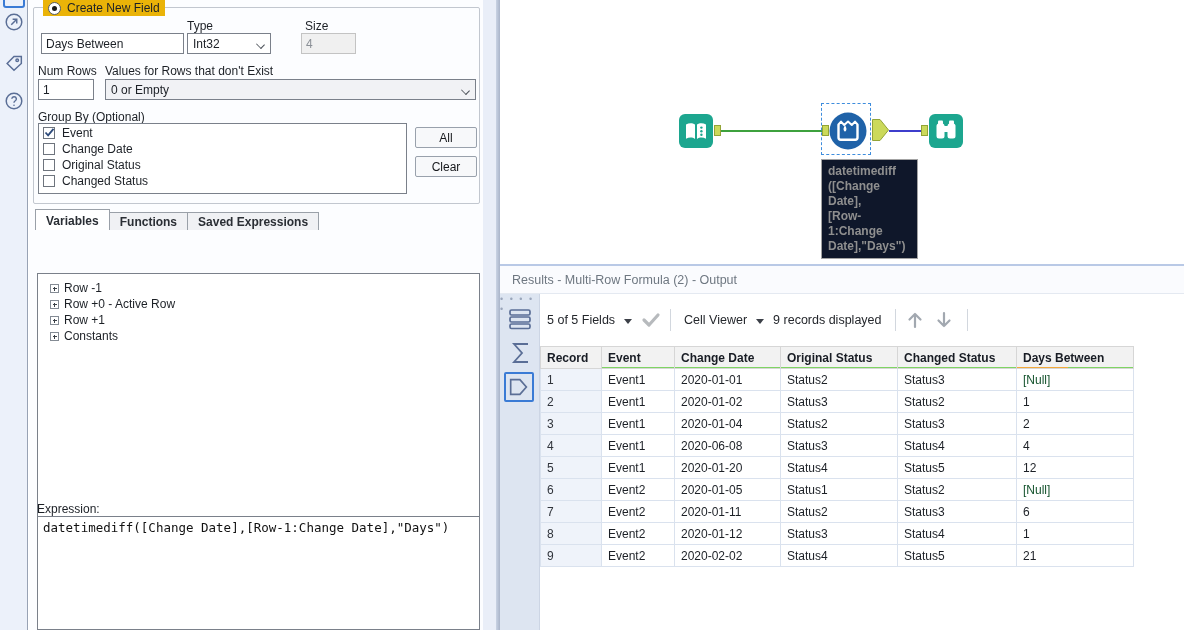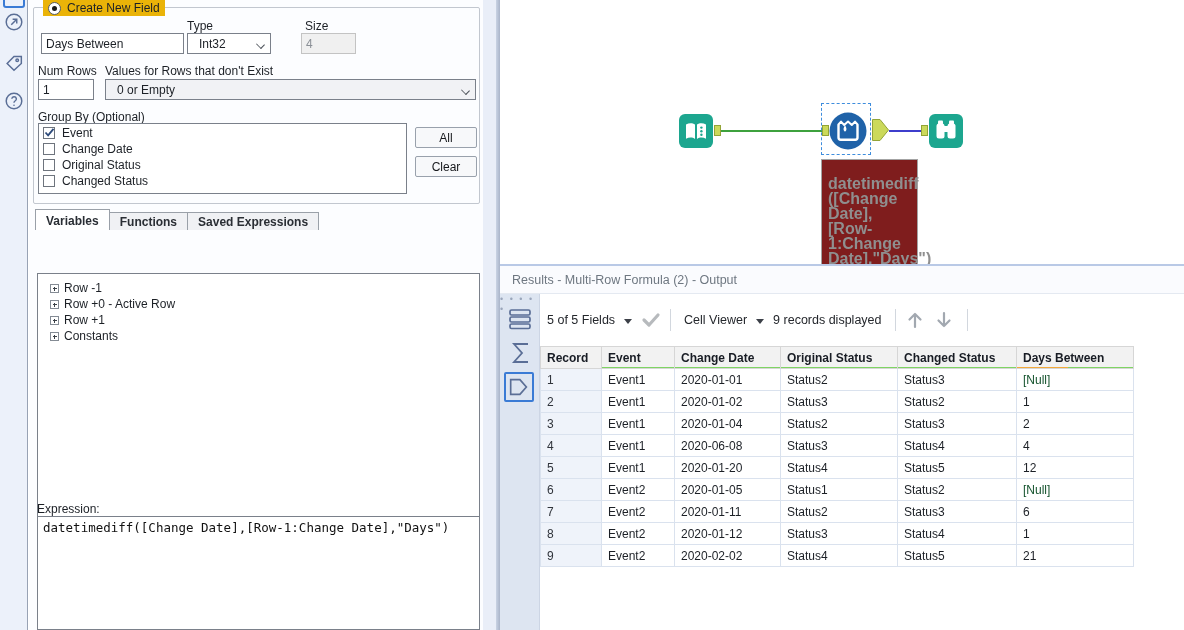--- a/index.html
+++ b/index.html
@@ -15,21 +15,21 @@
 
   
   #config { position:absolute; left:29px; top:0; width:454px; height:630px; background:#fcfdff; }
   .groupbox { position:absolute; left:4px; top:7px; width:447px; height:197px; border:1px solid #c2c7cf; border-radius:2px; }
   .cfg-label { position:absolute; color:#1c2026; white-space:nowrap; }
   .radio-row { position:absolute; left:14px; top:0; background:#eab308; padding:0 5px; display:flex; align-items:center; gap:6px; height:16px; }
   .radio { width:13px; height:13px; border:1px solid #555b63; border-radius:50%; background:#fff; position:relative; }
   .radio.on::after { content:""; position:absolute; left:3px; top:3px; width:5px; height:5px; border-radius:50%; background:#1a1a1a; }
   .tinput { position:absolute; background:#fff; border:1px solid #7a808a; padding:1px 4px; display:flex; align-items:center; font-size:12px; }
   .tinput.disabled { background:#f0f0f0; border-color:#c3c3c3; color:#8a8f96; }
-  .combo { position:absolute; border:1px solid #7a808a; background:#fff; display:flex; align-items:center; padding-left:11px; }
+  .combo { position:absolute; border:1px solid #7a808a; background:#fff; display:flex; align-items:center; padding-left:5px; }
   .combo .chev { position:absolute; right:6px; top:7px; width:7px; height:7px; border-right:1.6px solid #4a4f57; border-bottom:1.6px solid #4a4f57; transform:rotate(45deg) scale(1,.8); }
   .combo.gray { background:#f1f2f5; }
   .listbox { position:absolute; background:#fff; border:1px solid #7a808a; overflow:hidden; }
   .cb-row { display:flex; align-items:center; gap:7px; height:16px; padding:1px 3px 0 4px; }
   .cb { width:12px; height:12px; border:1px solid #6e747d; background:#fff; flex:none; position:relative; }
   .cb svg { position:absolute; left:-1px; top:-2px; width:13px; height:13px; }
   .btn { position:absolute; width:62px; height:21px; background:#f7f8fa; border:1px solid #99a1ac; border-radius:2px; display:flex; align-items:center; justify-content:center; font-size:12px; color:#16181c; }
   
   #tabs { position:absolute; left:6px; top:209px; display:flex; align-items:flex-end; height:21px;font-weight:bold; }
   .tab { border:1px solid #9aa0a8; border-bottom:none; background:#f0f1f4; padding:2px 10px 3px 10px; height:18px; color:#2a2e34; }
@@ -49,21 +49,21 @@
   #gap .bar { position:absolute; right:0; top:0; width:4px; height:630px; background:linear-gradient(90deg,#c9d3e4,#a9b4c9); }
 
   
   #right { position:absolute; left:500px; top:0; width:684px; height:630px; background:#fff; }
   #canvas { position:absolute; left:0; top:0; width:684px; height:264px; background:#fff; }
   .abs { position:absolute; }
   .tool { width:34px; height:34px; }
   .wire { height:2px; }
   .anchor-sq { width:7px; height:11px; background:#cbd95b; border:1px solid #93a437; }
   .dash-sel { border:1px dashed #3e8ddd; background:transparent; }
-  #tooltip { position:absolute; left:321px; top:159px; width:97px; background:#7f1d1d; border:1px solid #a3a3a3; padding:16px 6px; font-weight:bold; color:#8f8f8f; font-size:16px; line-height:15px; }
+  #tooltip { position:absolute; left:321px; top:159px; width:97px; background:#0f172a; border:1px solid #a3a3a3; padding:4px 6px; font-weight:bold; color:#8f8f8f; font-size:12px; line-height:15px; }
 
   
   #results { position:absolute; left:0; top:264px; width:816px; height:366px; }
   #res-title { height:30px; border-top:2px solid #b9c9e6; background:#fafbfe; border-bottom:1px solid #e4e9f1; display:flex; align-items:center; padding-left:12px; color:#6e7781; font-size:12.5px; }
   #res-body { position:absolute; left:0; top:30px; right:0; bottom:0; display:flex; }
   #res-strip { width:40px; background:#dde5f1; border-right:1px solid #ccd5e4; position:relative; flex:none; }
   .rs-icon { position:absolute; left:7px; color:#5a6e96; }
   #rs-dots { top:4px; left:9px; letter-spacing:2px; color:#9aa6bb; font-size:9px; }
   #rs-pent-box { position:absolute; left:4px; top:78px; width:30px; height:30px; border:2px solid #3a7bd5; border-radius:2px; background:#dde5f1; display:flex; align-items:center; justify-content:center; }
   #res-content { flex:1; background:#fff; position:relative; }

